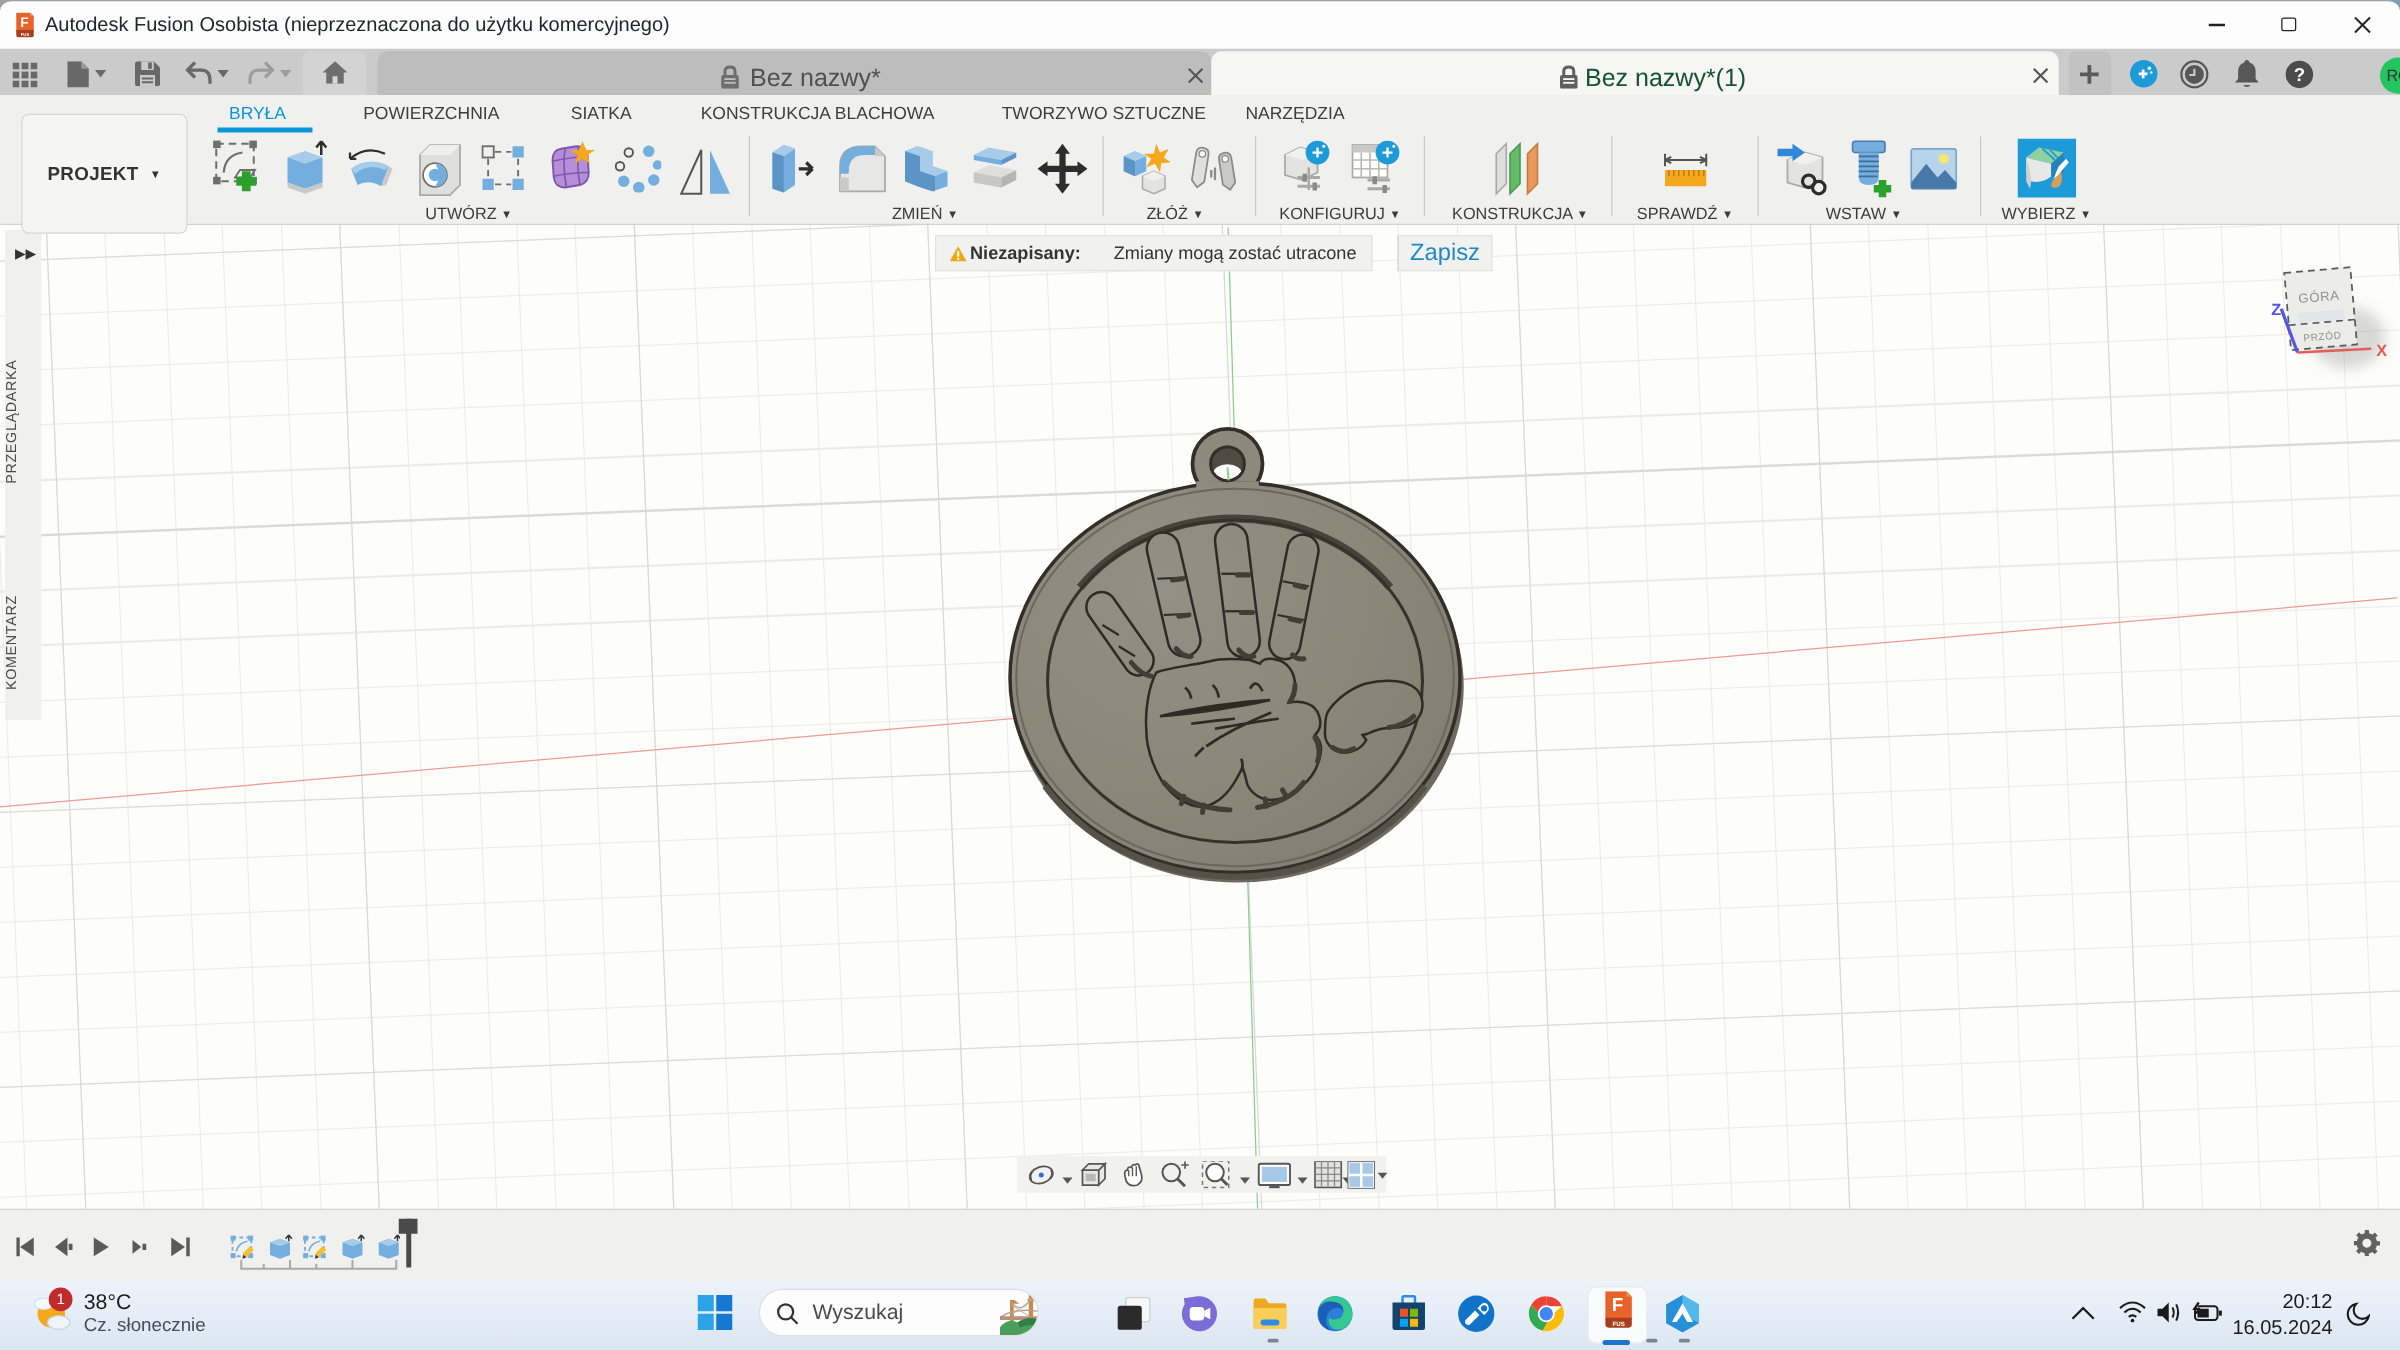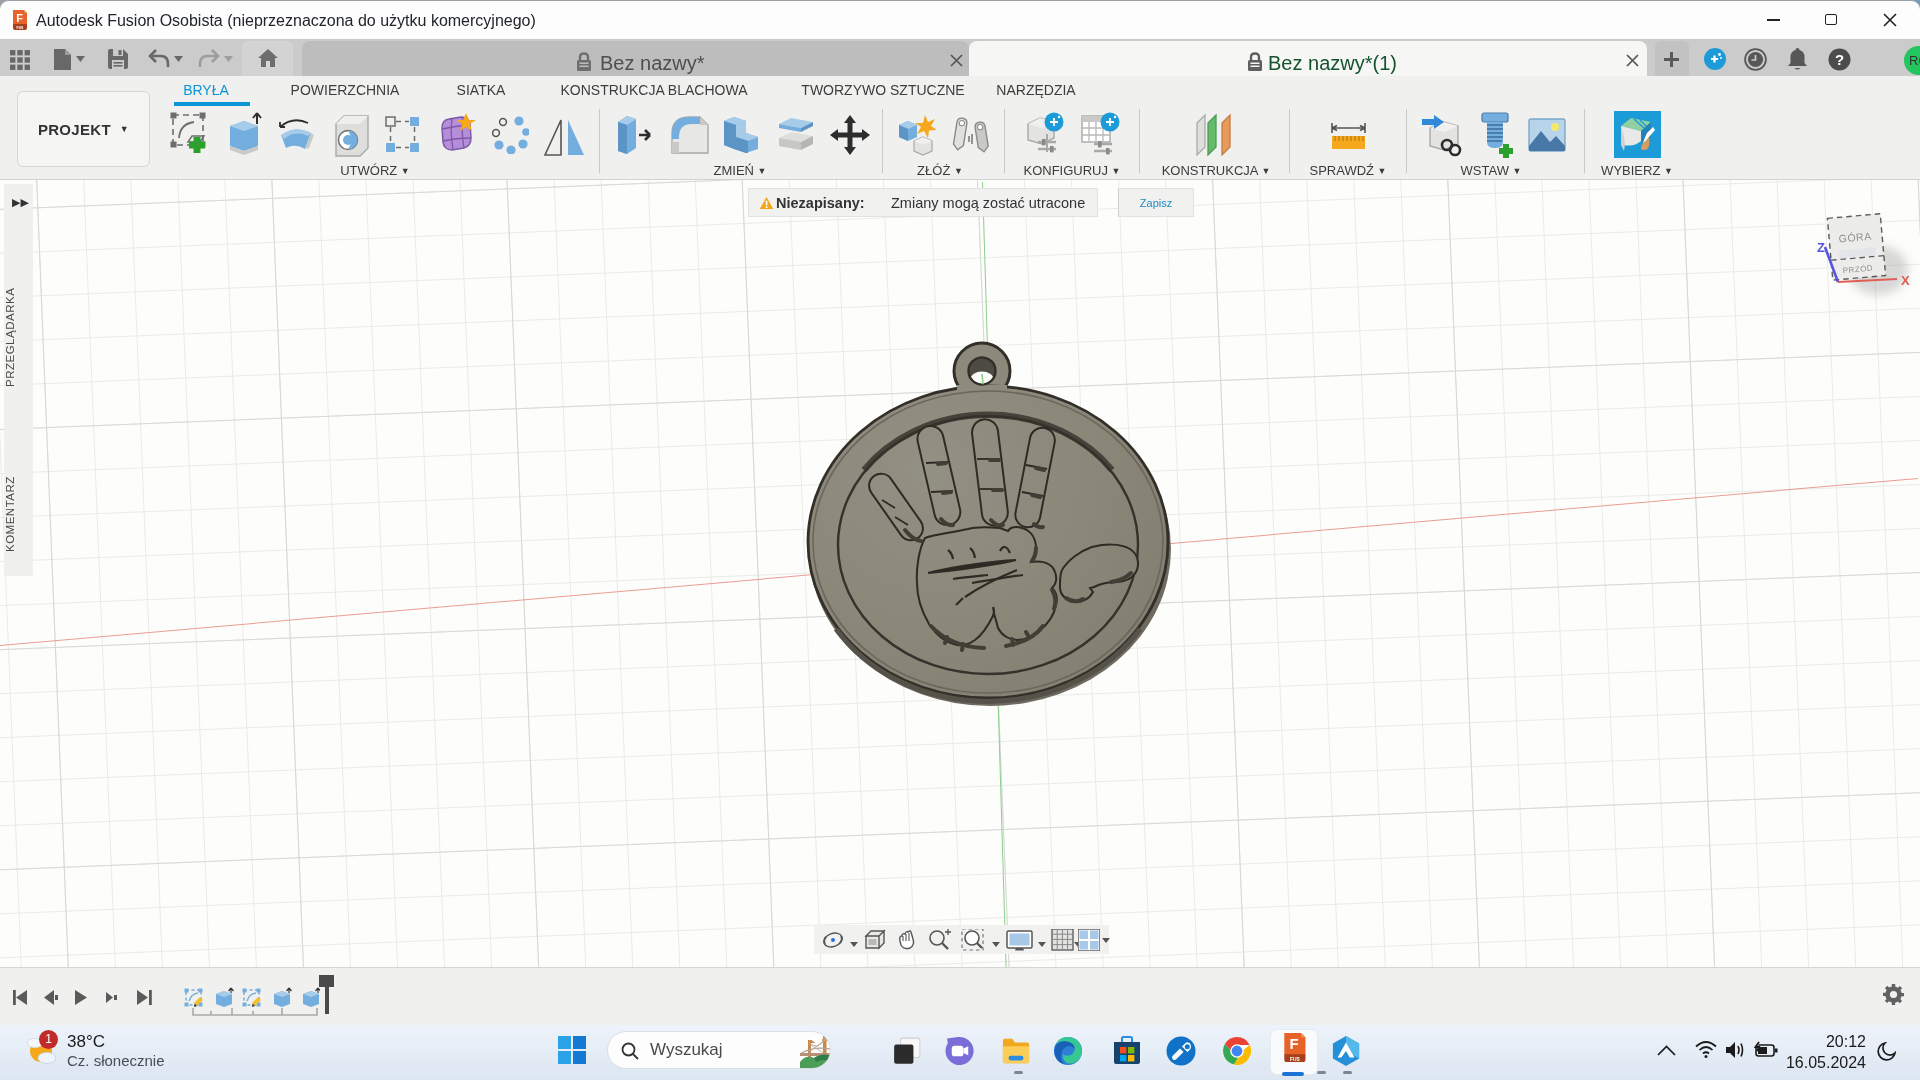--- a/index.html
+++ b/index.html
@@ -30,38 +30,38 @@
   #qatbar { position:absolute; left:0; top:39px; width:1920px; height:37px; background:#cbcbcb; }
   .tabdoc { position:absolute; top:2px; height:35px; border-radius:8px 8px 0 0; }
   #hometab { left:242px; width:51px; background:#d3d3d3; border-radius:6px 6px 0 0; }
   #inactivetab { left:302px; width:667px; background:#bdbdbd; }
   #activetab { left:969px; width:678px; background:#f6f6f5; }
   #plustab { left:1655px; width:34px; background:#c2c2c2; border-radius:6px 6px 0 0; }
   .doclabel { position:absolute; top:13px; font-size:20px; }
 
   
   #ribbon { position:absolute; left:0; top:76px; width:1920px; height:104px; background:#f0f0ef; border-bottom:1px solid #d2d2d1; }
-  #projektbtn { position:absolute; left:17px; top:15px; width:133px; height:76px; background:#f5f5f4; border:1px solid #d5d5d4; border-radius:6px;
+  #projektbtn { position:absolute; left:17px; top:15px; width:133px; height:96px; background:#f5f5f4; border:1px solid #d5d5d4; border-radius:6px;
      display:flex; align-items:center; justify-content:center; font-size:15px; font-weight:bold; color:#333; letter-spacing:.3px; }
   .rtab { position:absolute; top:6px; font-size:14px; color:#3d3d3d; white-space:nowrap; transform:translateX(-50%); }
   .rtab.active { color:#0a96d7; }
   #brylaunderline { position:absolute; left:174px; top:26px; width:76px; height:4px; background:#0a96d7; }
   .gsep { position:absolute; top:33px; height:64px; width:1px; background:#c9c9c8; }
   .glabel { position:absolute; top:87px; font-size:13px; color:#3b3b3b; white-space:nowrap; transform:translateX(-50%); }
   .glabel .car { font-size:9px; vertical-align:1px; }
   .ricon { position:absolute; top:31px; }
 
   
   #leftstrip { position:absolute; left:4px; top:184px; width:29px; height:392px; background:#f0f0ef; }
   .vtext { position:absolute; left:0; width:29px; text-align:center; font-size:11.5px; color:#4a4a4a; writing-mode:vertical-rl; transform:rotate(180deg); letter-spacing:0.5px; }
 
   
   #warnbar { position:absolute; left:748px; top:188px; height:29px; display:flex;gap:20px; }
   #warnmain { position:relative; width:350px; background:#f1f1f0; border:1px solid #e2e2e1; }
-  #warnsave { width:76px; background:#f1f1f0; border:1px solid #e2e2e1; border-left:1px solid #cfcfce; display:flex; align-items:center; justify-content:center; color:#1e8ac4; font-size:11px; }
+  #warnsave { width:76px; background:#f1f1f0; border:1px solid #e2e2e1; border-left:1px solid #cfcfce; display:flex; align-items:center; justify-content:center; color:#1e8ac4; font-size:19px; }
 
   
   #navbar { position:absolute; left:814px; top:925px; width:295px; height:29px; background:#f1f1f0; display:flex; align-items:center; }
 
   
   #timeline { position:absolute; left:0; top:967px; width:1920px; height:58px; background:#f0f0ef; border-top:1px solid #d5d5d4; }
 
   
   #taskbar { position:absolute; left:0; top:1025px; width:1920px; height:55px; background:linear-gradient(#edf3fa,#dce6f1); }
   .tbicon { position:absolute; top:11px; width:30px; height:30px; }

